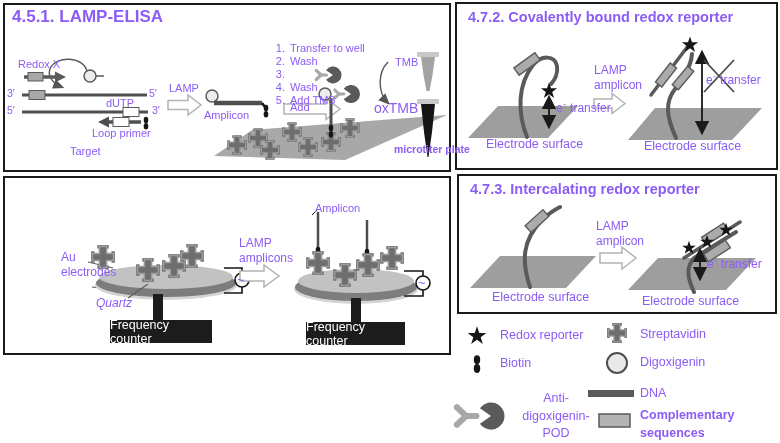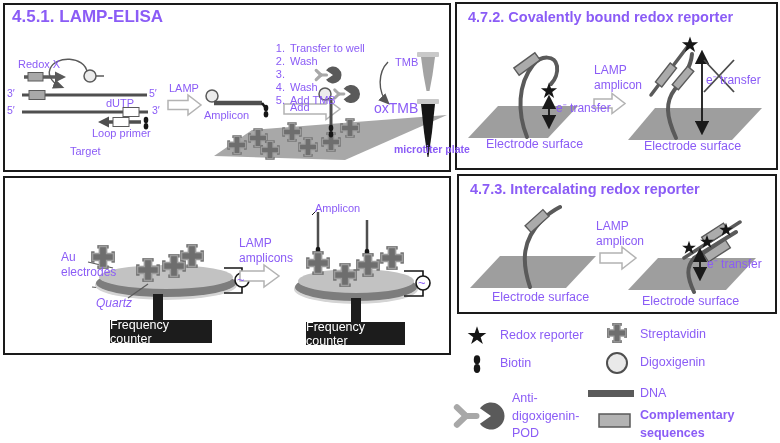--- a/index.html
+++ b/index.html
@@ -238,19 +238,19 @@
   <span class="t" style="left:644px;top:139px;font-size:12.5px;">Electrode surface</span>
 
   <span class="t title" style="left:470px;top:180px;font-size:14.5px;">4.7.3. Intercalating redox reporter</span>
   <span class="t wrap" style="left:596px;top:219px;width:66px;font-size:12px;">LAMP amplicon</span>
   <span class="t" style="left:707px;top:257px;font-size:12px;">e⁻ transfer</span>
   <span class="t" style="left:492px;top:290px;font-size:12.5px;">Electrode surface</span>
   <span class="t" style="left:642px;top:294px;font-size:12.5px;">Electrode surface</span>
 
   <span class="t" style="left:500px;top:328px;font-size:12.5px;">Redox reporter</span>
   <span class="t" style="left:500px;top:356px;font-size:12.5px;">Biotin</span>
-  <span class="t wrap" style="left:512px;top:390px;width:88px;font-size:12.5px;line-height:1.4;">Anti-digoxigenin-POD</span>
+  <span class="t wrap" style="left:512px;top:390px;width:88px;font-size:12.5px;line-height:1.4;text-align:center;">Anti-digoxigenin-POD</span>
   <span class="t" style="left:640px;top:327px;font-size:12.5px;">Streptavidin</span>
   <span class="t" style="left:640px;top:355px;font-size:12.5px;">Digoxigenin</span>
   <span class="t" style="left:640px;top:386px;font-size:12.5px;">DNA</span>
   <span class="t wrap" style="left:640px;top:407px;width:112px;font-size:12.5px;line-height:1.4;font-weight:bold;">Complementary sequences</span>
 
 </div>
 
 </body></html>

